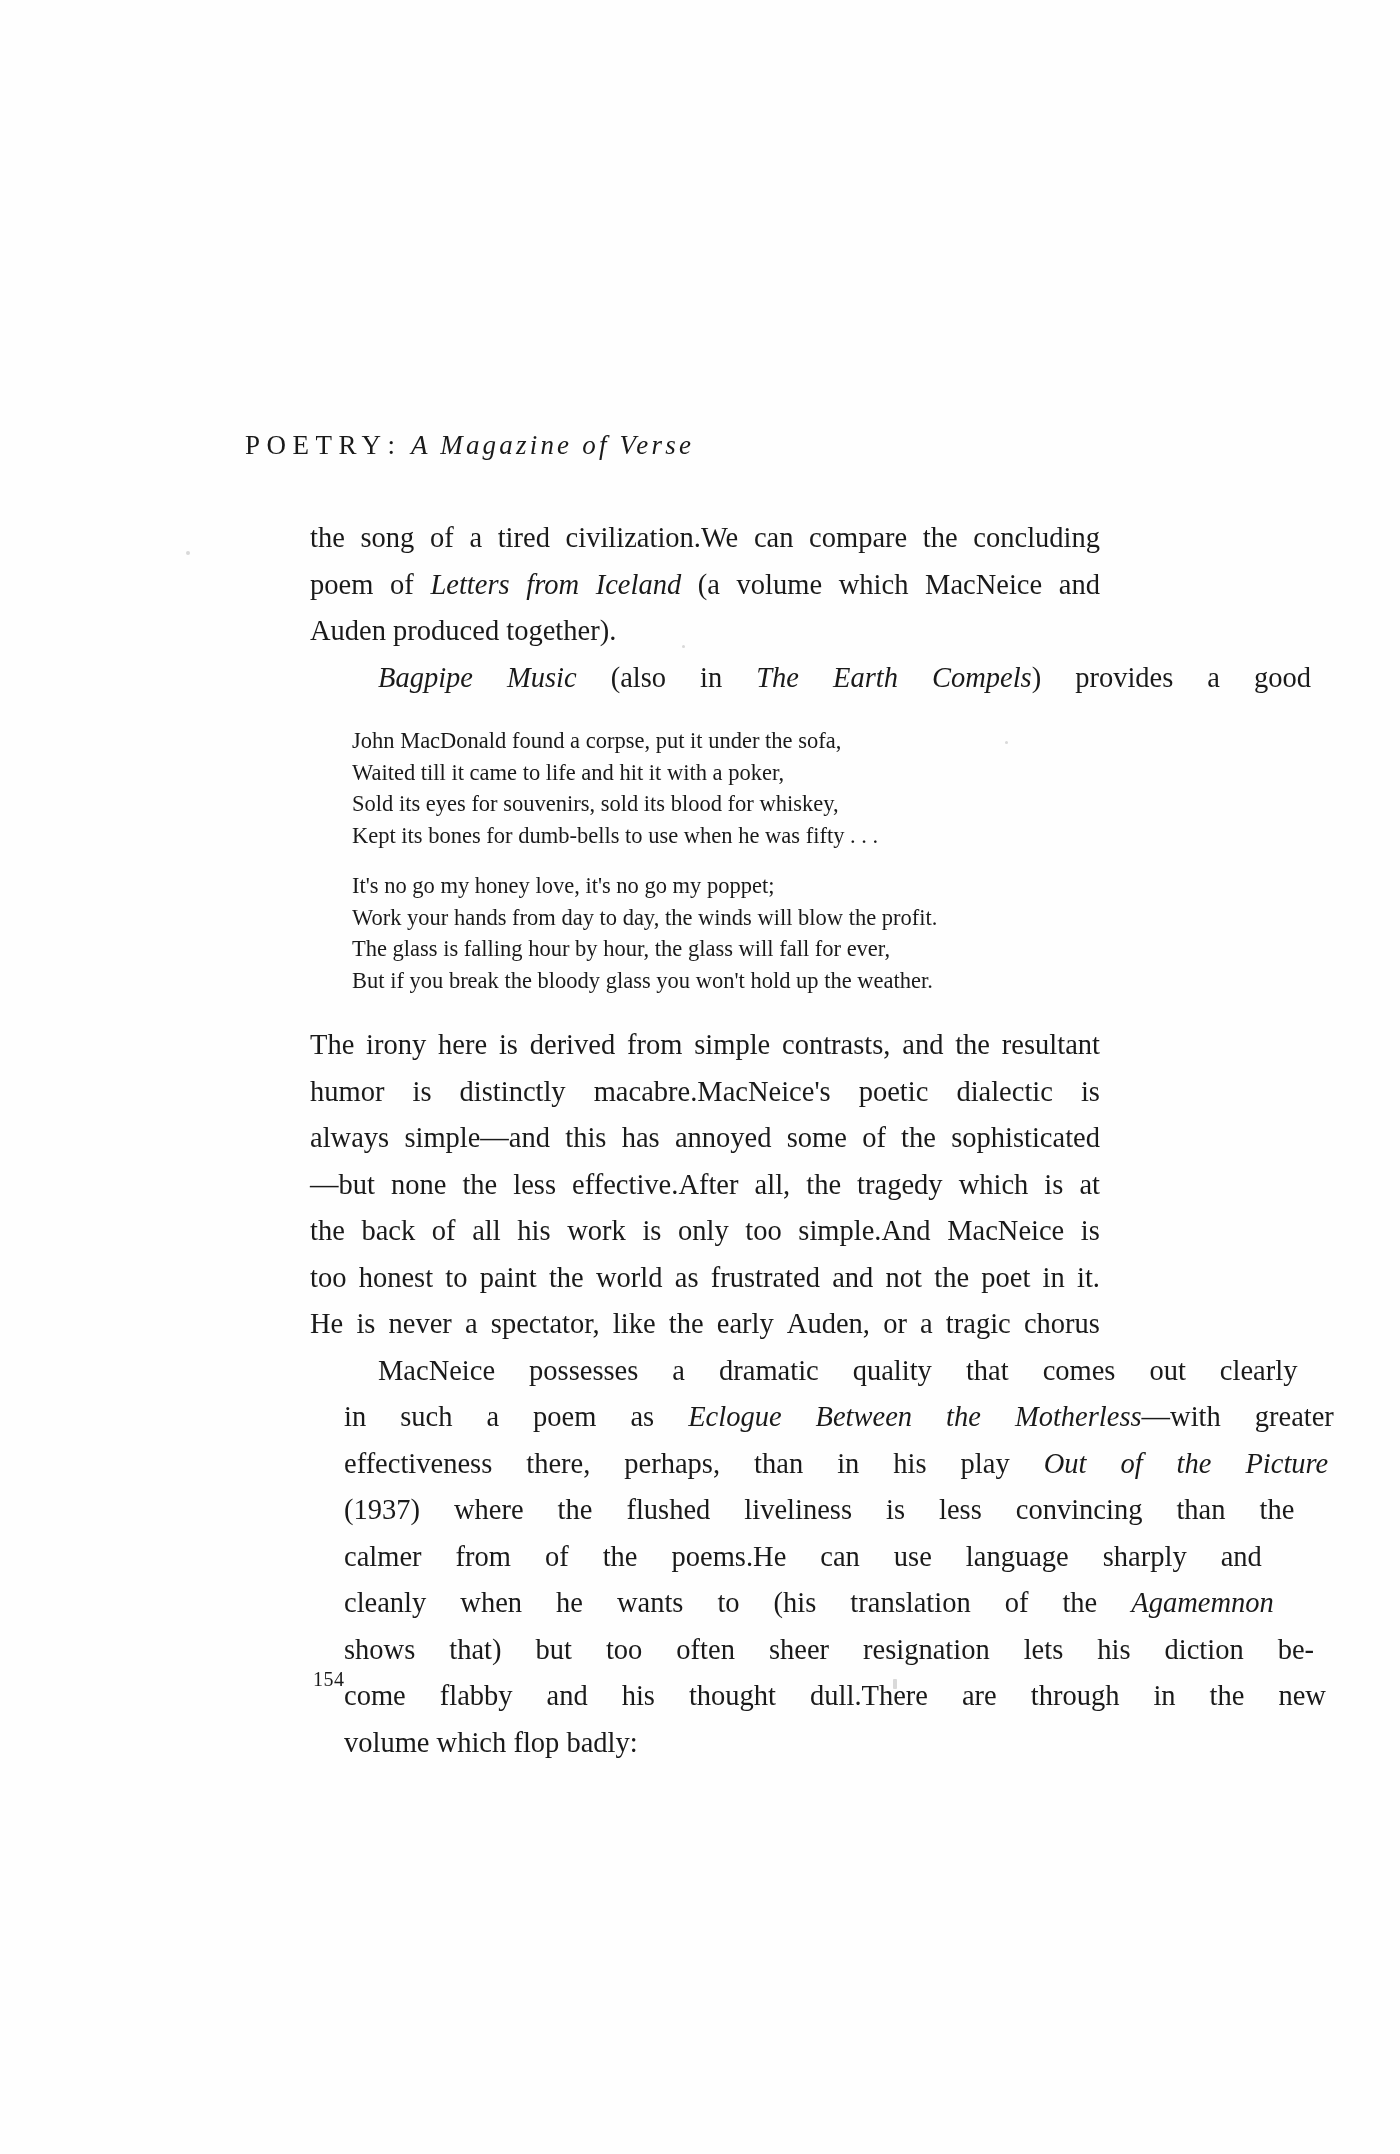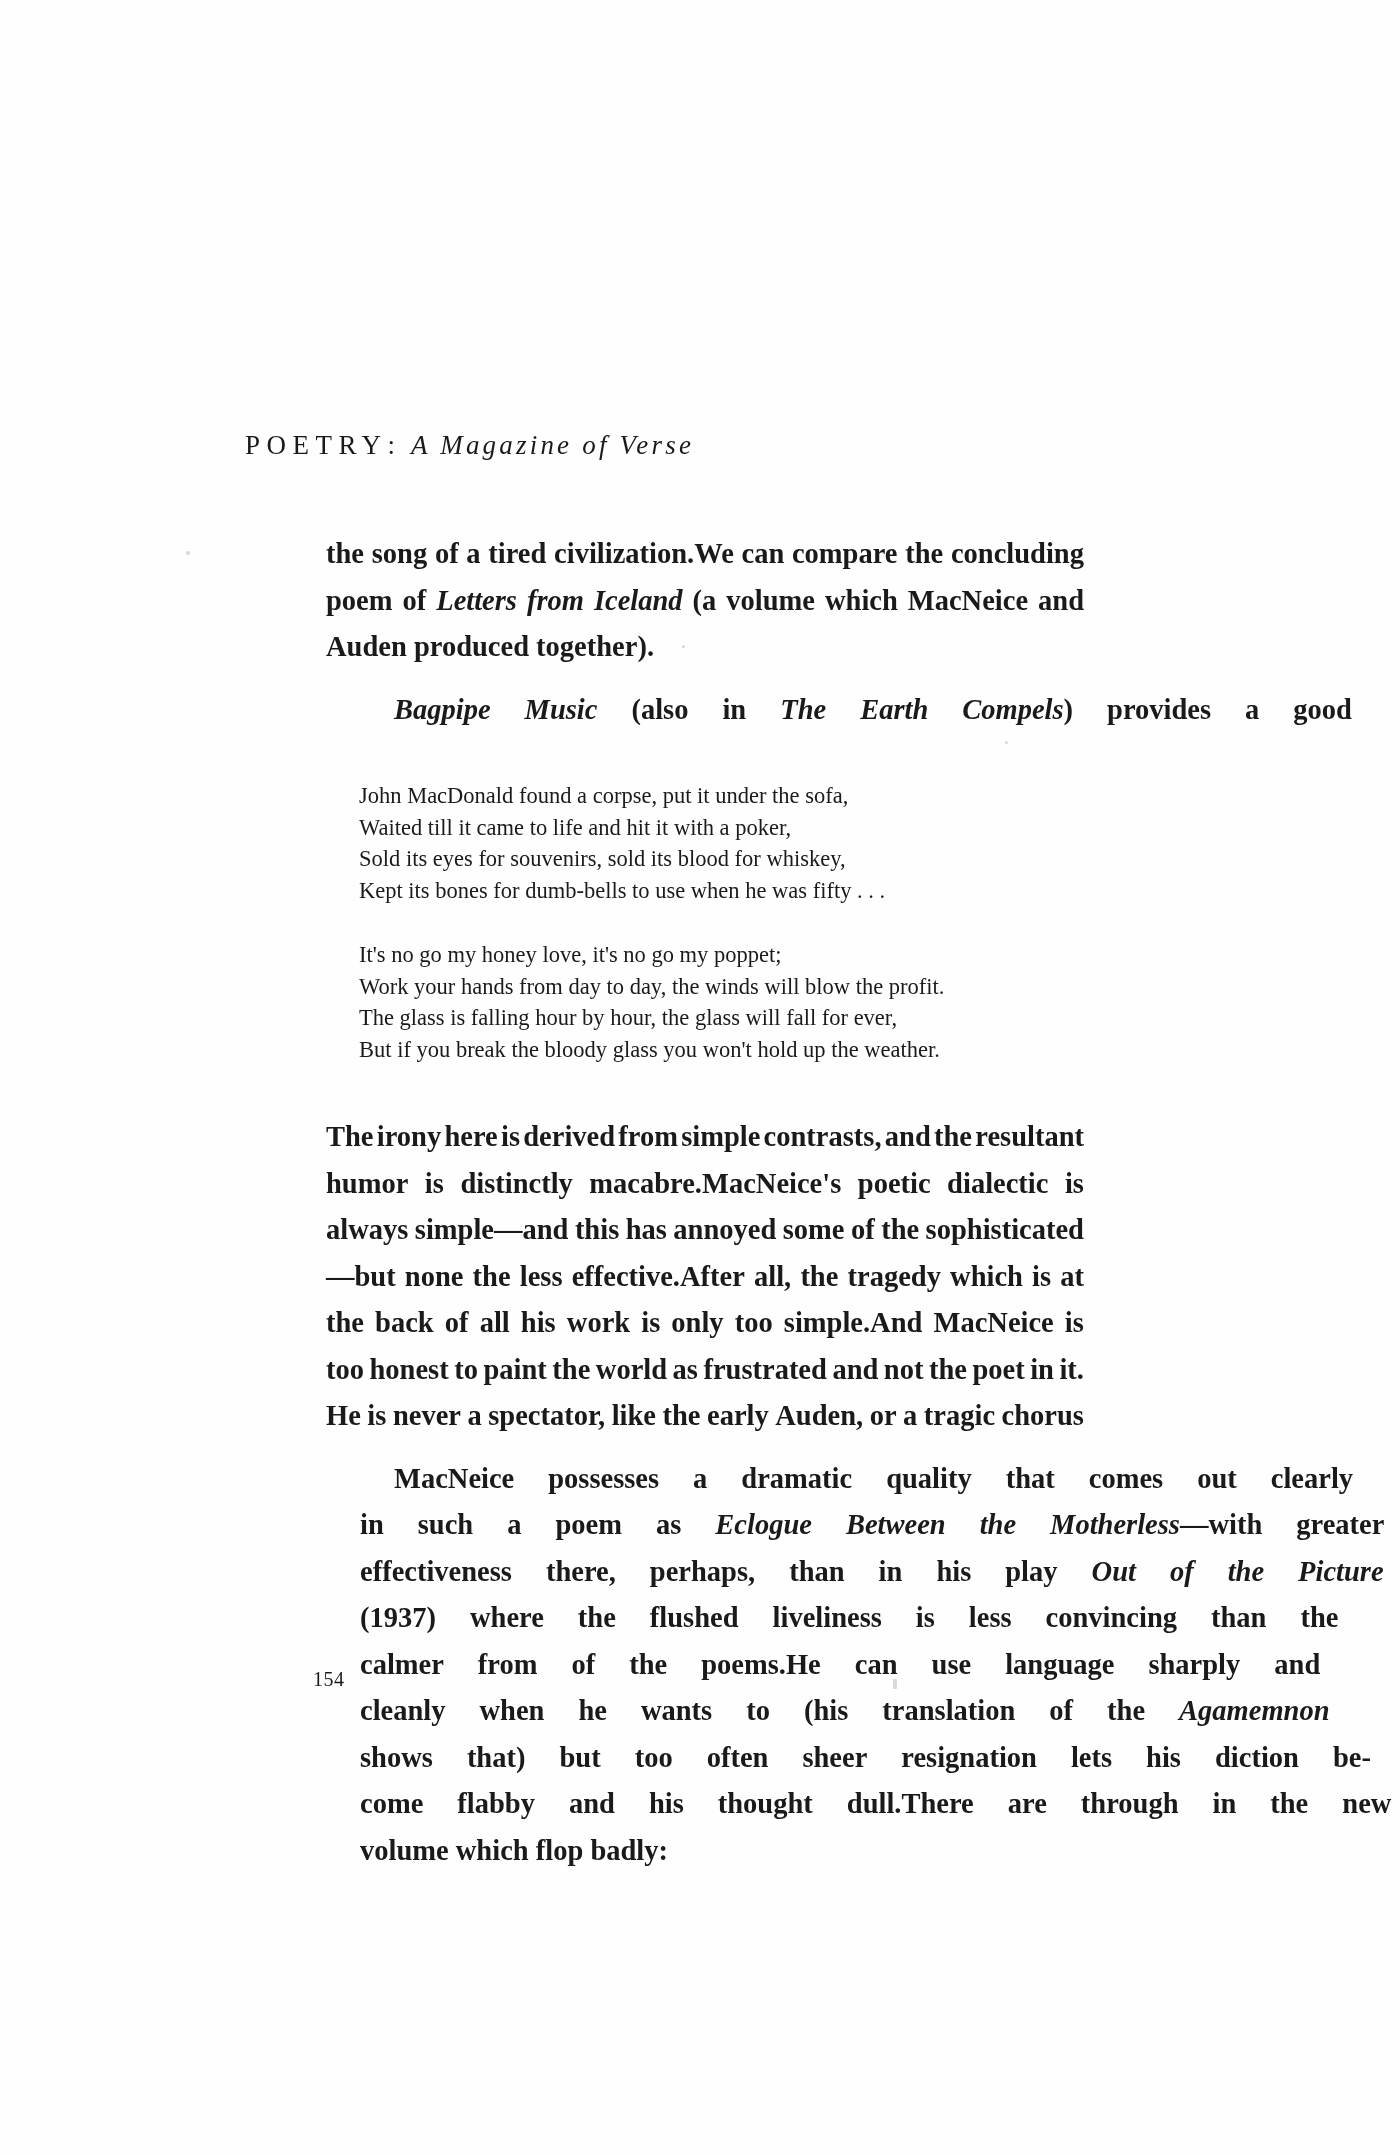--- a/index.html
+++ b/index.html
@@ -50,49 +50,48 @@
 
   
   .col {
     position: absolute;
     left: 310px;
     top: 515px;
     width: 790px;
   }
 
   p.body {
-    margin: 16px;
+    margin: 0;
     font-size: 28.5px;
     line-height: 46.5px;
     text-align: justify;
     text-indent: 0;
     -webkit-hyphens: none;
     hyphens: none;
-    font-weight: bold;
   }
   p.body.indent {
     text-indent: 34px;
   }
   
   .ln {
     display: block;
     white-space: nowrap;
   }
   .ln.j {
     display: flex;
     justify-content: space-between;
     white-space: nowrap;
   }
   .ln.j > span { white-space: pre; }
 
   i, em { font-style: italic; }
 
   
   .verse {
-    margin: 7px;
+    margin: 0;
     font-size: 22.5px;
     line-height: 31.5px;
     padding-left: 42px;
     white-space: nowrap;
   }
   .verse .vline { display: block; }
 
   .gap-sm { height: 19px; }
   .gap-verse-top { height: 24px; }
   .gap-verse-bot { height: 26px; }

